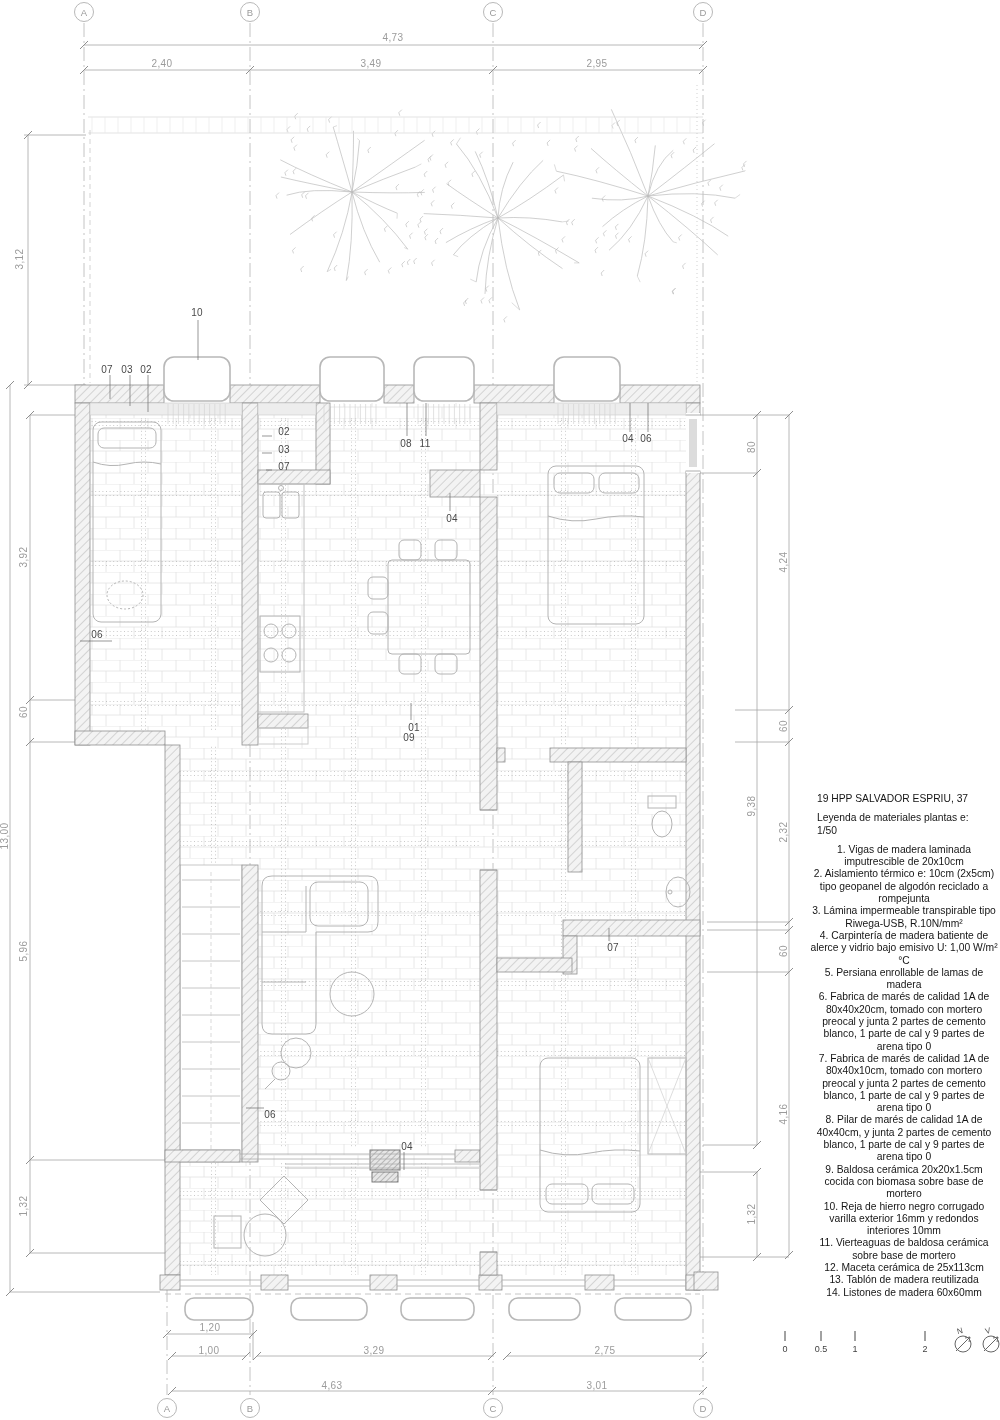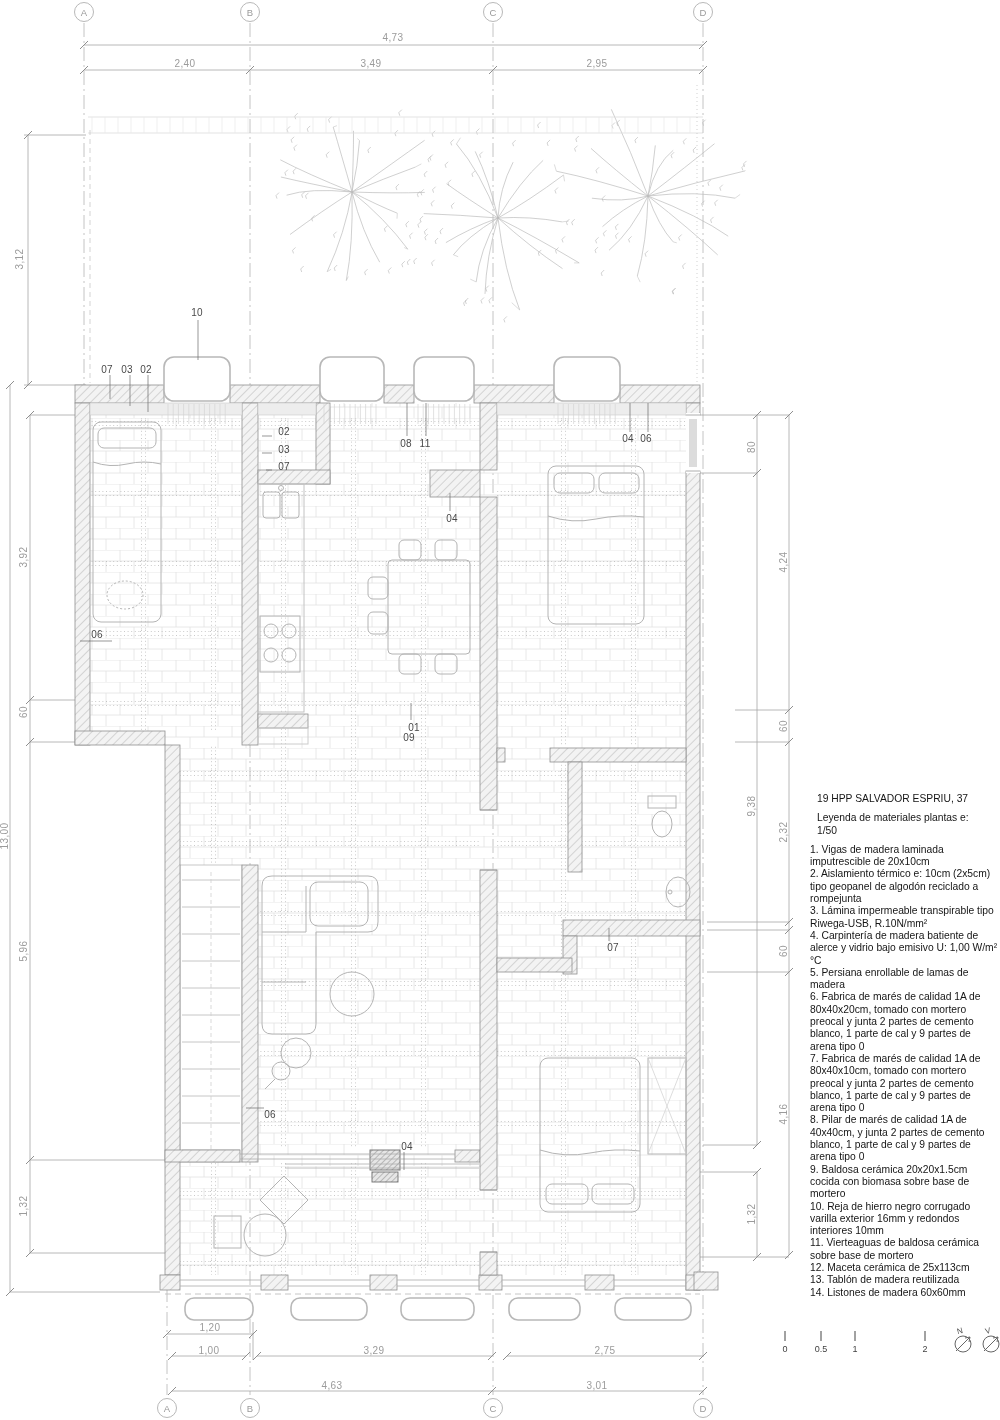--- a/index.html
+++ b/index.html
@@ -8,21 +8,21 @@
   svg{position:absolute;left:0;top:0;}
   .lbl{position:absolute;white-space:nowrap;font-family:"Liberation Sans",sans-serif;}
   .lbl-dim{font-size:10px;color:#9b9b9b;letter-spacing:.4px;}
   .lbl-grid{font-size:9.5px;color:#9a9a9a;}
   .lbl-callout{font-size:10px;color:#4a4a4a;letter-spacing:.3px;}
   .lbl-scale{font-size:9px;color:#3f3f3f;}
   .lbl-north{font-size:8px;color:#555;}
   .legend{position:absolute;left:810px;top:786px;width:188px;color:#151515;
           font-size:10.3px;line-height:12.3px;}
   .legend .tt{margin:7px;}
-  .legend .items{}
+  .legend .items{text-align:center;}
   .legend .li{margin:0;}
 </style>
 </head>
 <body>
 
 <div class="canvas">
 
 <svg width="1000" height="1420" viewBox="0 0 1000 1420">
   <defs>
     <pattern id="hatch" patternUnits="userSpaceOnUse" width="6" height="6" patternTransform="rotate(45)">
@@ -557,21 +557,21 @@
 <div id="labels">
       <span class="lbl lbl-grid" style="left: 84px; top: 12px; transform: translate(-50%, -50%);">A</span>
       <span class="lbl lbl-grid" style="left: 250px; top: 12px; transform: translate(-50%, -50%);">B</span>
       <span class="lbl lbl-grid" style="left: 493px; top: 12px; transform: translate(-50%, -50%);">C</span>
       <span class="lbl lbl-grid" style="left: 703px; top: 12px; transform: translate(-50%, -50%);">D</span>
       <span class="lbl lbl-grid" style="left: 167px; top: 1408px; transform: translate(-50%, -50%);">A</span>
       <span class="lbl lbl-grid" style="left: 250px; top: 1408px; transform: translate(-50%, -50%);">B</span>
       <span class="lbl lbl-grid" style="left: 493px; top: 1408px; transform: translate(-50%, -50%);">C</span>
       <span class="lbl lbl-grid" style="left: 703px; top: 1408px; transform: translate(-50%, -50%);">D</span>
       <span class="lbl lbl-dim" style="left: 393px; top: 37px; transform: translate(-50%, -50%);">4,73</span>
-      <span class="lbl lbl-dim" style="left: 185px; top: 63px; transform: translate(-50%, -50%); text-align: center;">2,40</span>
+      <span class="lbl lbl-dim" style="left: 162px; top: 63px; transform: translate(-50%, -50%); text-align: center;">2,40</span>
       <span class="lbl lbl-dim" style="left: 371px; top: 63px; transform: translate(-50%, -50%);">3,49</span>
       <span class="lbl lbl-dim" style="left: 597px; top: 63px; transform: translate(-50%, -50%);">2,95</span>
       <span class="lbl lbl-dim" style="left: 19px; top: 259px; transform: translate(-50%, -50%) rotate(-90deg);">3,12</span>
       <span class="lbl lbl-dim" style="left: 4px; top: 836px; transform: translate(-50%, -50%) rotate(-90deg);">13,00</span>
       <span class="lbl lbl-dim" style="left: 23px; top: 557px; transform: translate(-50%, -50%) rotate(-90deg);">3,92</span>
       <span class="lbl lbl-dim" style="left: 23px; top: 712px; transform: translate(-50%, -50%) rotate(-90deg);">60</span>
       <span class="lbl lbl-dim" style="left: 23px; top: 951px; transform: translate(-50%, -50%) rotate(-90deg);">5,96</span>
       <span class="lbl lbl-dim" style="left: 23px; top: 1206px; transform: translate(-50%, -50%) rotate(-90deg);">1,32</span>
       <span class="lbl lbl-dim" style="left: 751px; top: 447px; transform: translate(-50%, -50%) rotate(-90deg);">80</span>
       <span class="lbl lbl-dim" style="left: 751px; top: 806px; transform: translate(-50%, -50%) rotate(-90deg);">9,38</span>

